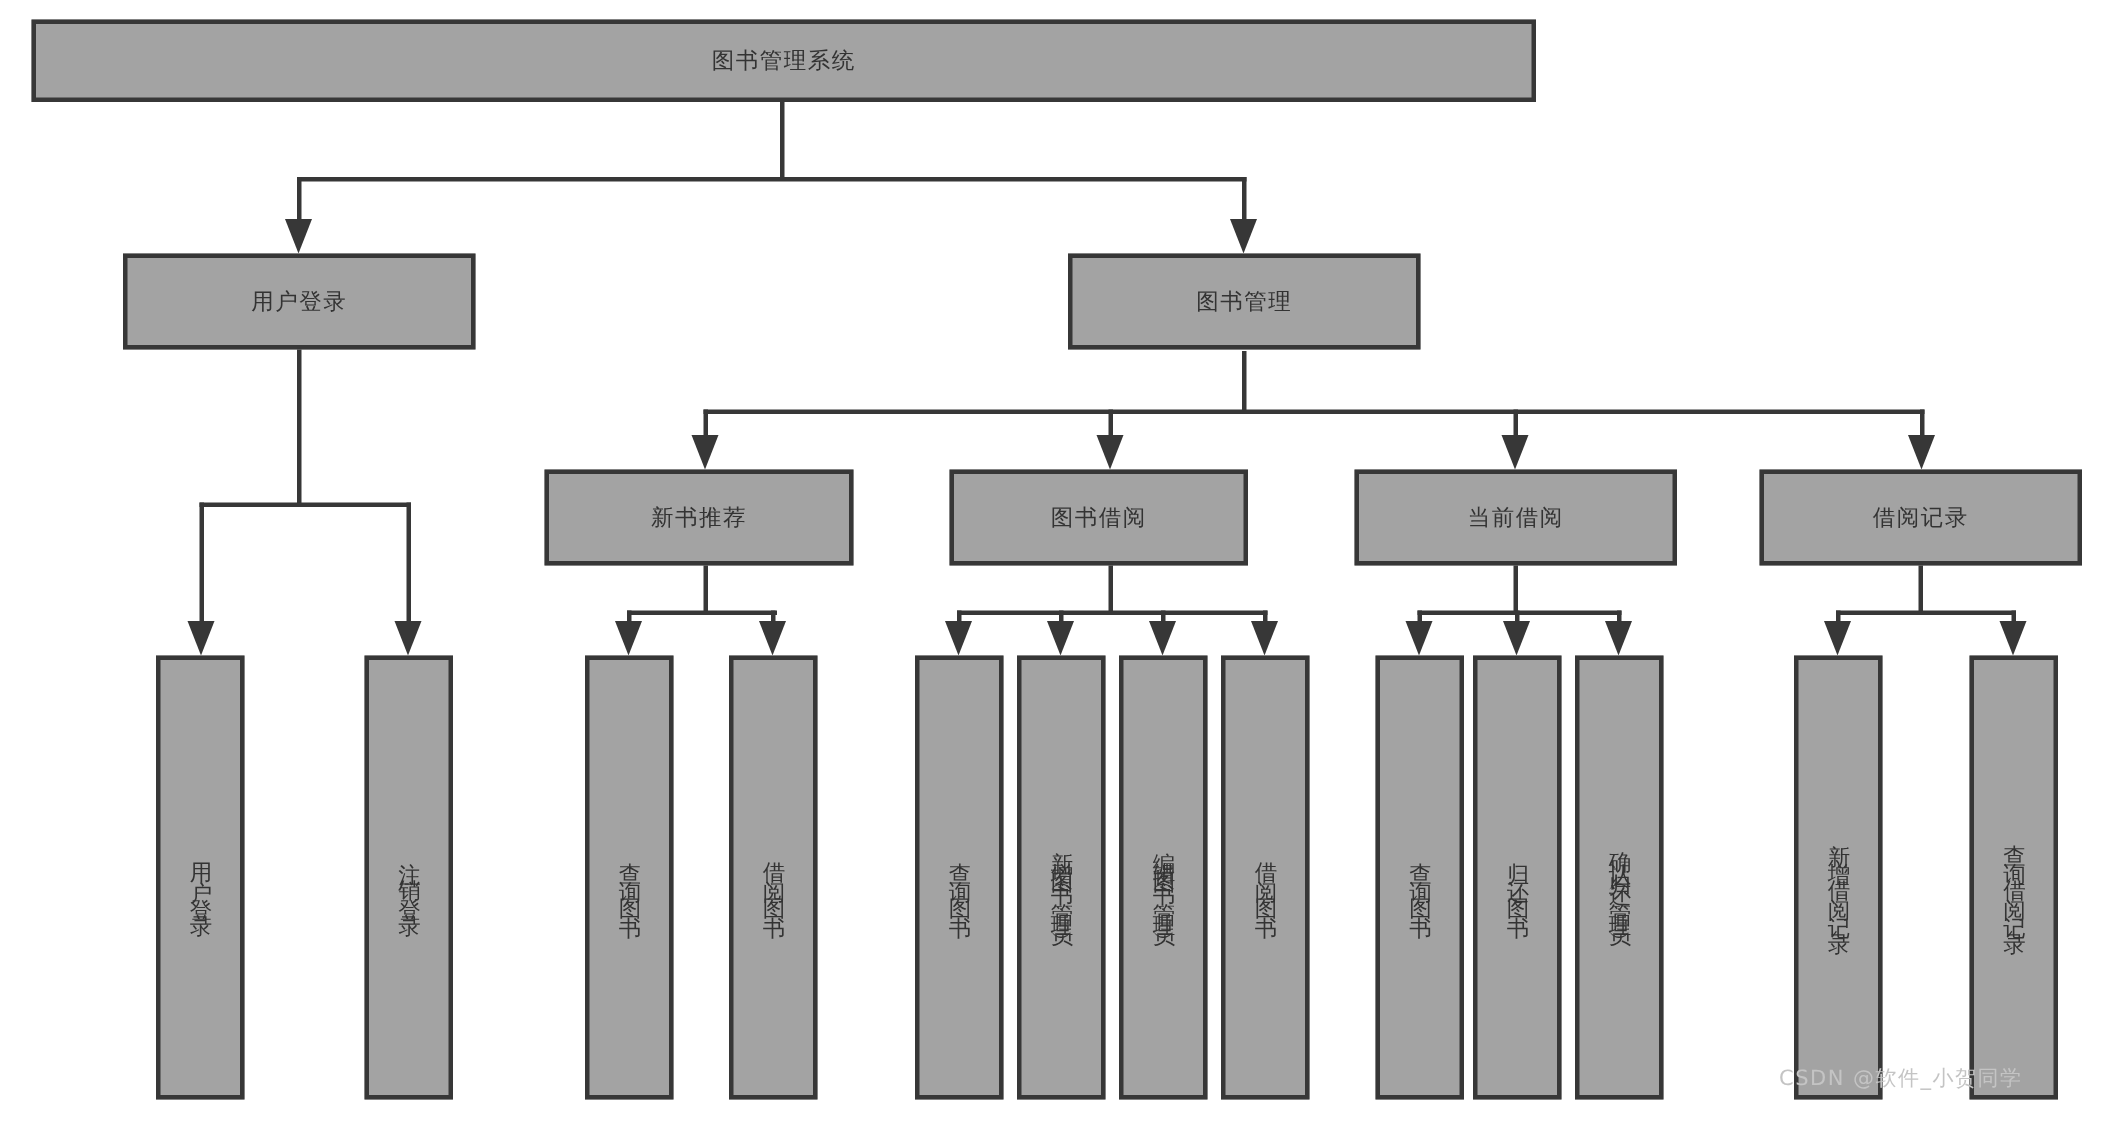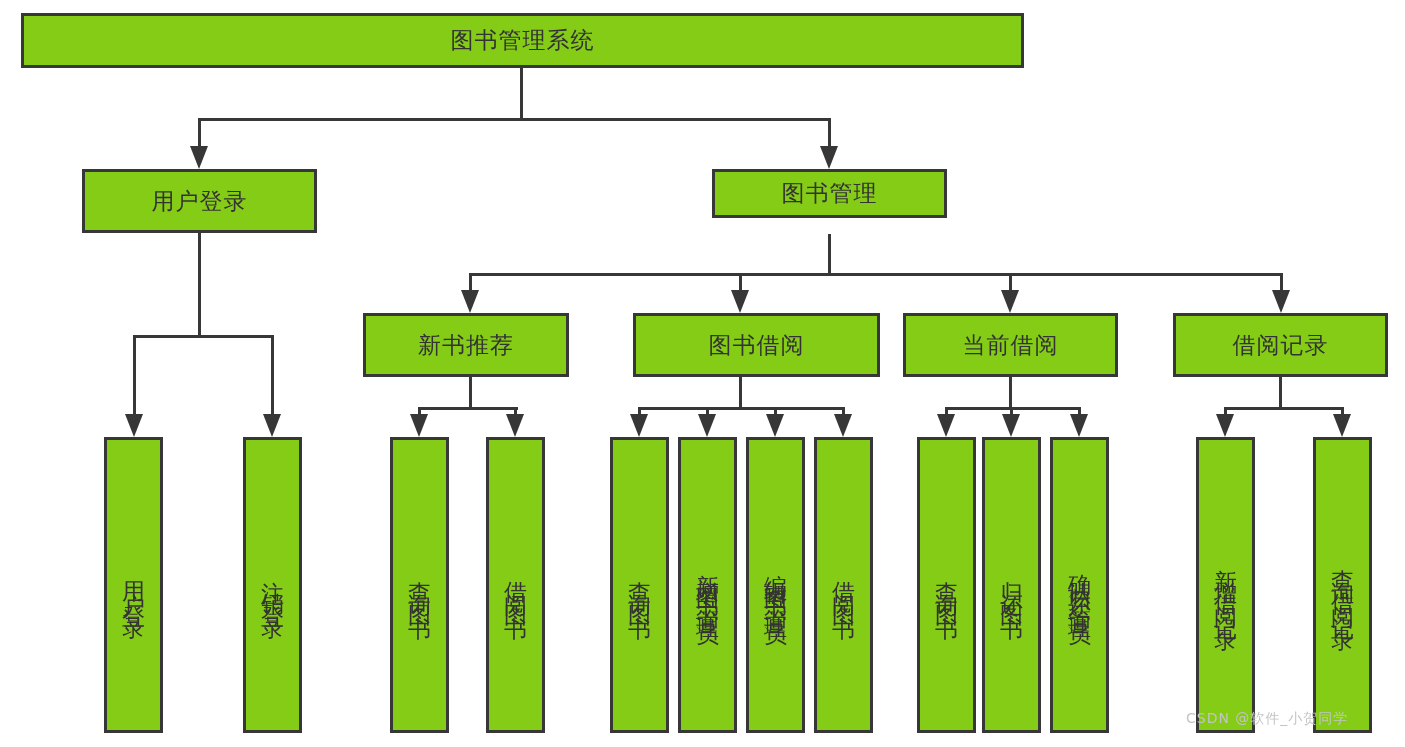--- a/index.html
+++ b/index.html
@@ -6,23 +6,23 @@
   #stage {
     position:relative; width:1405px; height:747px;
     background:var(--background,#ffffff);
     font-family:"DejaVu Sans","Liberation Sans",sans-serif;
     color:var(--text,#333333);
     overflow:hidden;
   }
   .box {
     position:absolute; box-sizing:border-box;
     border:3px solid var(--line,#373737);
-    background:#84cc16;
+    background:#a3a3a3;
     display:flex; align-items:center; justify-content:center;
-    font-size:23px; color:var(--text,#333333);
+    font-size:15px; color:var(--text,#333333);
   }
   .hbox { letter-spacing:1px; }
   .vbox {
     writing-mode:vertical-rl;
     text-orientation:mixed;
     letter-spacing:12px;
     line-height:1;
     padding-top:4px;
   }
   .vbox.long { letter-spacing:7px; }
@@ -48,42 +48,42 @@
   <div class="box hbox" style="left:21px; top:13px; width:1003px; height:55px;">图书管理系统</div>
 
   <div class="line" style="left:520px; top:68px; width:3px; height:52px;"></div>
   <div class="line" style="left:198px; top:118px; width:633px; height:3px;"></div>
   <div class="line" style="left:198px; top:118px; width:3px; height:30px;"></div>
   <div class="ahead" style="left:190px; top:146px;"></div>
   <div class="line" style="left:828px; top:118px; width:3px; height:30px;"></div>
   <div class="ahead" style="left:820px; top:146px;"></div>
 
   <div class="box hbox" style="left:82px; top:169px; width:235px; height:64px;">用户登录</div>
-  <div class="box hbox" style="left:712px; top:169px; width:235px; height:49px;">图书管理</div>
+  <div class="box hbox" style="left:712px; top:169px; width:235px; height:64px;">图书管理</div>
 
   <div class="line" style="left:198px; top:233px; width:3px; height:105px;"></div>
   <div class="line" style="left:133px; top:335px; width:141px; height:3px;"></div>
   <div class="line" style="left:133px; top:335px; width:3px; height:81px;"></div>
   <div class="ahead" style="left:125px; top:414px;"></div>
   <div class="line" style="left:271px; top:335px; width:3px; height:81px;"></div>
   <div class="ahead" style="left:263px; top:414px;"></div>
 
   <div class="line" style="left:828px; top:234px; width:3px; height:42px;"></div>
   <div class="line" style="left:469px; top:273px; width:814px; height:3px;"></div>
   <div class="line" style="left:469px; top:273px; width:3px; height:21px;"></div>
   <div class="ahead" style="left:461px; top:290px;"></div>
   <div class="line" style="left:739px; top:273px; width:3px; height:21px;"></div>
   <div class="ahead" style="left:731px; top:290px;"></div>
   <div class="line" style="left:1009px; top:273px; width:3px; height:21px;"></div>
   <div class="ahead" style="left:1001px; top:290px;"></div>
   <div class="line" style="left:1280px; top:273px; width:3px; height:21px;"></div>
   <div class="ahead" style="left:1272px; top:290px;"></div>
 
   <div class="box hbox" style="left:363px; top:313px; width:206px; height:64px;">新书推荐</div>
-  <div class="box hbox" style="left:633px; top:313px; width:247px; height:64px;">图书借阅</div>
+  <div class="box hbox" style="left:633px; top:313px; width:199px; height:64px;">图书借阅</div>
   <div class="box hbox" style="left:1173px; top:313px; width:215px; height:64px;">借阅记录</div>
   <div class="box hbox" style="left:903px; top:313px; width:215px; height:64px;">当前借阅</div>
 
   <div class="line" style="left:469px; top:377px; width:3px; height:33px;"></div>
   <div class="line" style="left:418px; top:407px; width:100px; height:3px;"></div>
   <div class="line" style="left:418px; top:407px; width:3px; height:9px;"></div>
   <div class="ahead" style="left:410px; top:414px;"></div>
   <div class="line" style="left:514px; top:407px; width:3px; height:9px;"></div>
   <div class="ahead" style="left:506px; top:414px;"></div>
 

